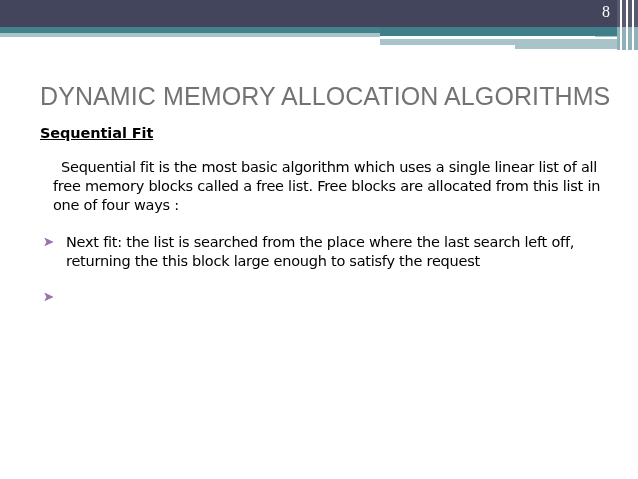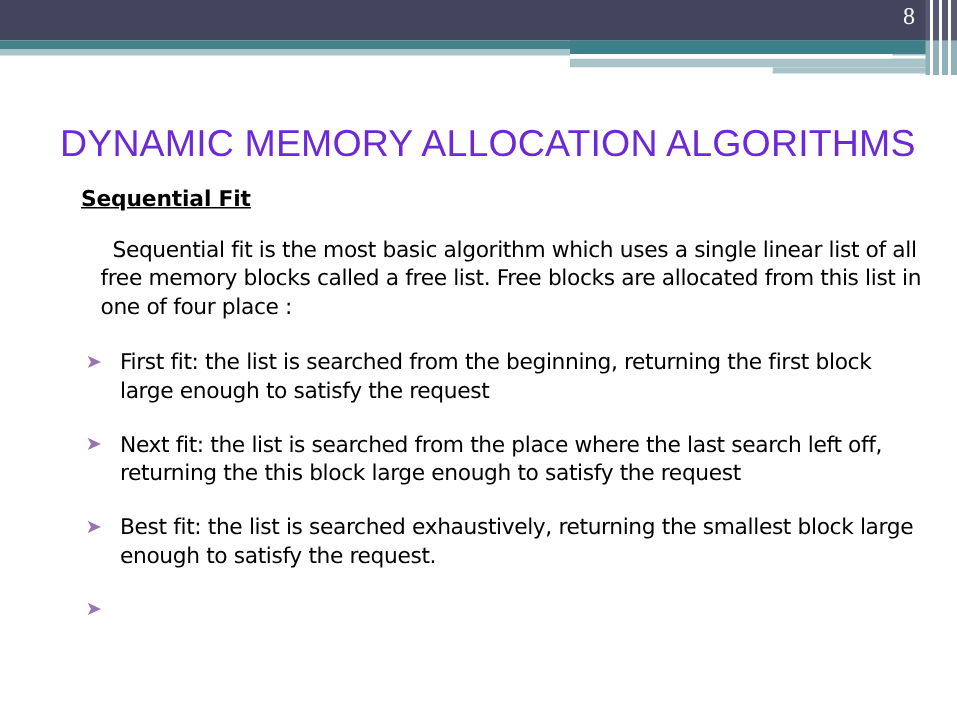--- a/index.html
+++ b/index.html
@@ -128,34 +128,34 @@
     font-size: 16px;
     line-height: 20px;
   }
 
   
   .slide-title {
     position: absolute;
     top: 64px;
     left: 40px;
     width: 580px;
-    color: #6d28d9;
+    color: #737373;
     font-family: "Liberation Sans", sans-serif;
     font-size: 25px;
     font-weight: normal;
     letter-spacing: 0.1px;
     line-height: 30px;
     white-space: nowrap;
   }
 
   
   .slide-body {
     position: absolute;
     top: 124px;
-    left: 54px;
+    left: 40px;
     width: 566px;
     color: #000000;
     font-family: "DejaVu Sans", sans-serif;
   }
 
   .section-heading {
     font-size: 14.5px;
     font-weight: bold;
     text-decoration: underline;
     line-height: 18px;
@@ -221,37 +221,35 @@
 
   <div class="page-number">8</div>
 </div>
 
 <h1 class="slide-title">DYNAMIC MEMORY ALLOCATION ALGORITHMS</h1>
 
 <div class="slide-body">
 
   <div class="section-heading">Sequential Fit</div>
 
-  <p class="intro-paragraph">Sequential fit is the most basic algorithm which uses a single linear list of all free memory blocks called a free list. Free blocks are allocated from this list in one of four place :</p>
+  <p class="intro-paragraph">Sequential fit is the most basic algorithm which uses a single linear list of all free memory blocks called a free list. Free blocks are allocated from this list in one of four ways :</p>
 
   <ul class="bullet-list">
 
     <li class="bullet-item">
       <span class="bullet-marker">➤</span>
-      <span>First fit: the list is searched from the beginning, returning the first block large enough to satisfy the request</span>
     </li>
 
     <li class="bullet-item">
       <span class="bullet-marker">➤</span>
       <span>Next fit: the list is searched from the place where the last search left off, returning the this block large enough to satisfy the request</span>
     </li>
 
     <li class="bullet-item">
       <span class="bullet-marker">➤</span>
-      <span>Best fit: the list is searched exhaustively, returning the smallest block large enough to satisfy the request.</span>
     </li>
 
     <li class="bullet-item">
       <span class="bullet-marker">➤</span>
     </li>
 
   </ul>
 </div>
 
 </body></html>

